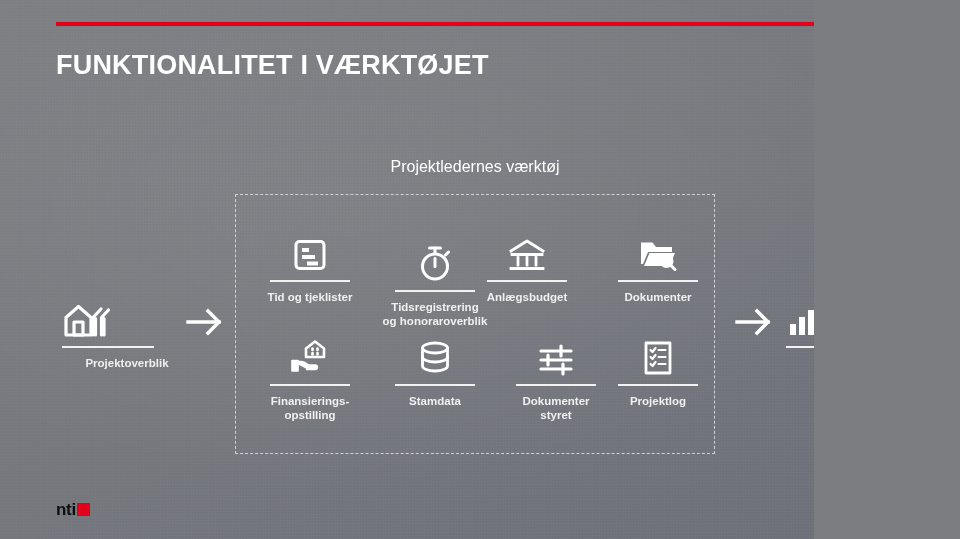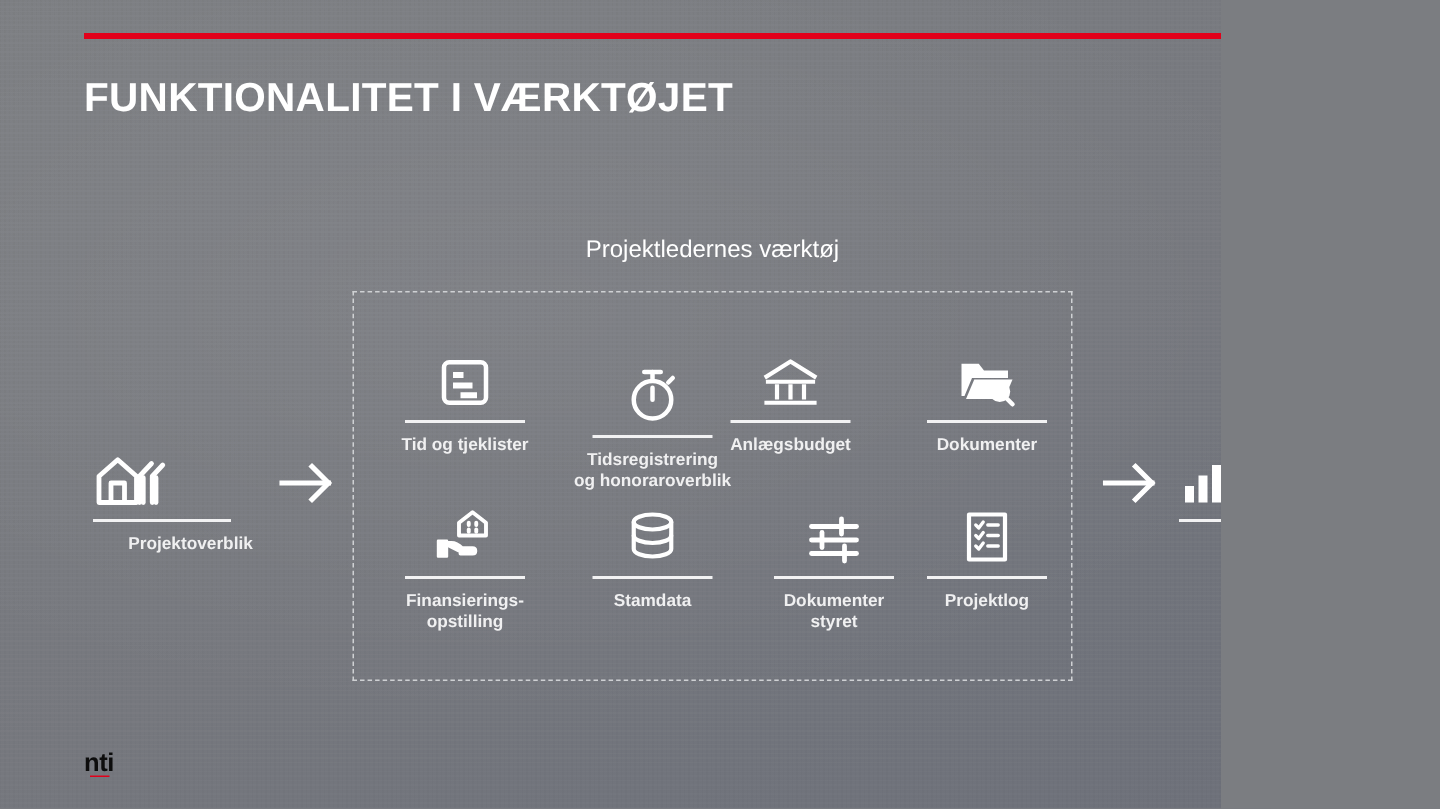--- a/index.html
+++ b/index.html
@@ -129,21 +129,20 @@
   }
 
   
   .logo {
     position: absolute;
     left: 56px;
     top: 500px;
     display: flex;
     align-items: center;
     height: 18px;
-    flex-direction: column;
   }
   .logo-text {
     font-size: 17px;
     font-weight: bold;
     color: #0d0d0d;
     letter-spacing: -0.3px;
     line-height: 1;
   }
   .logo-square {
     width: 13px;

